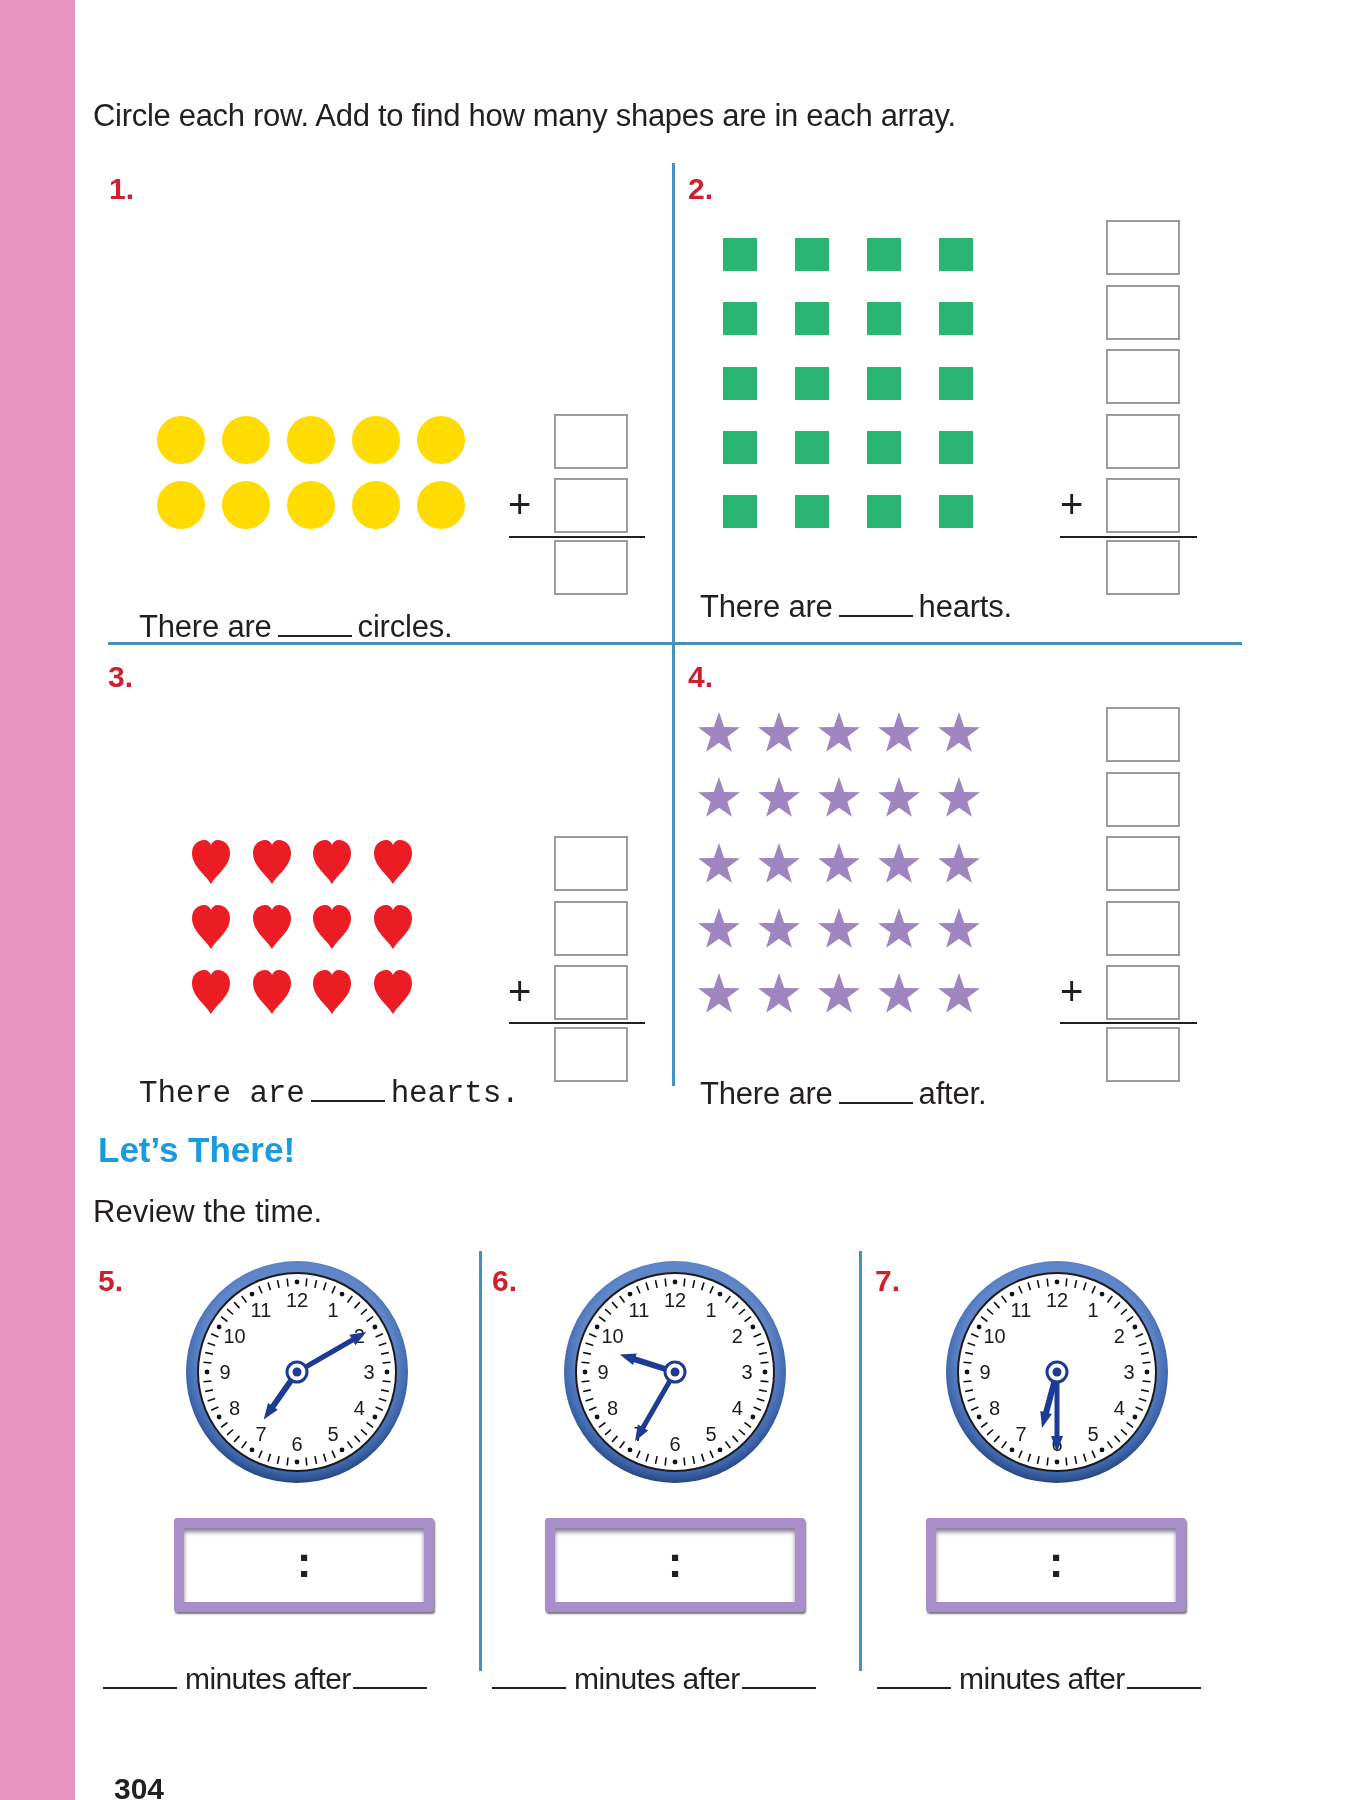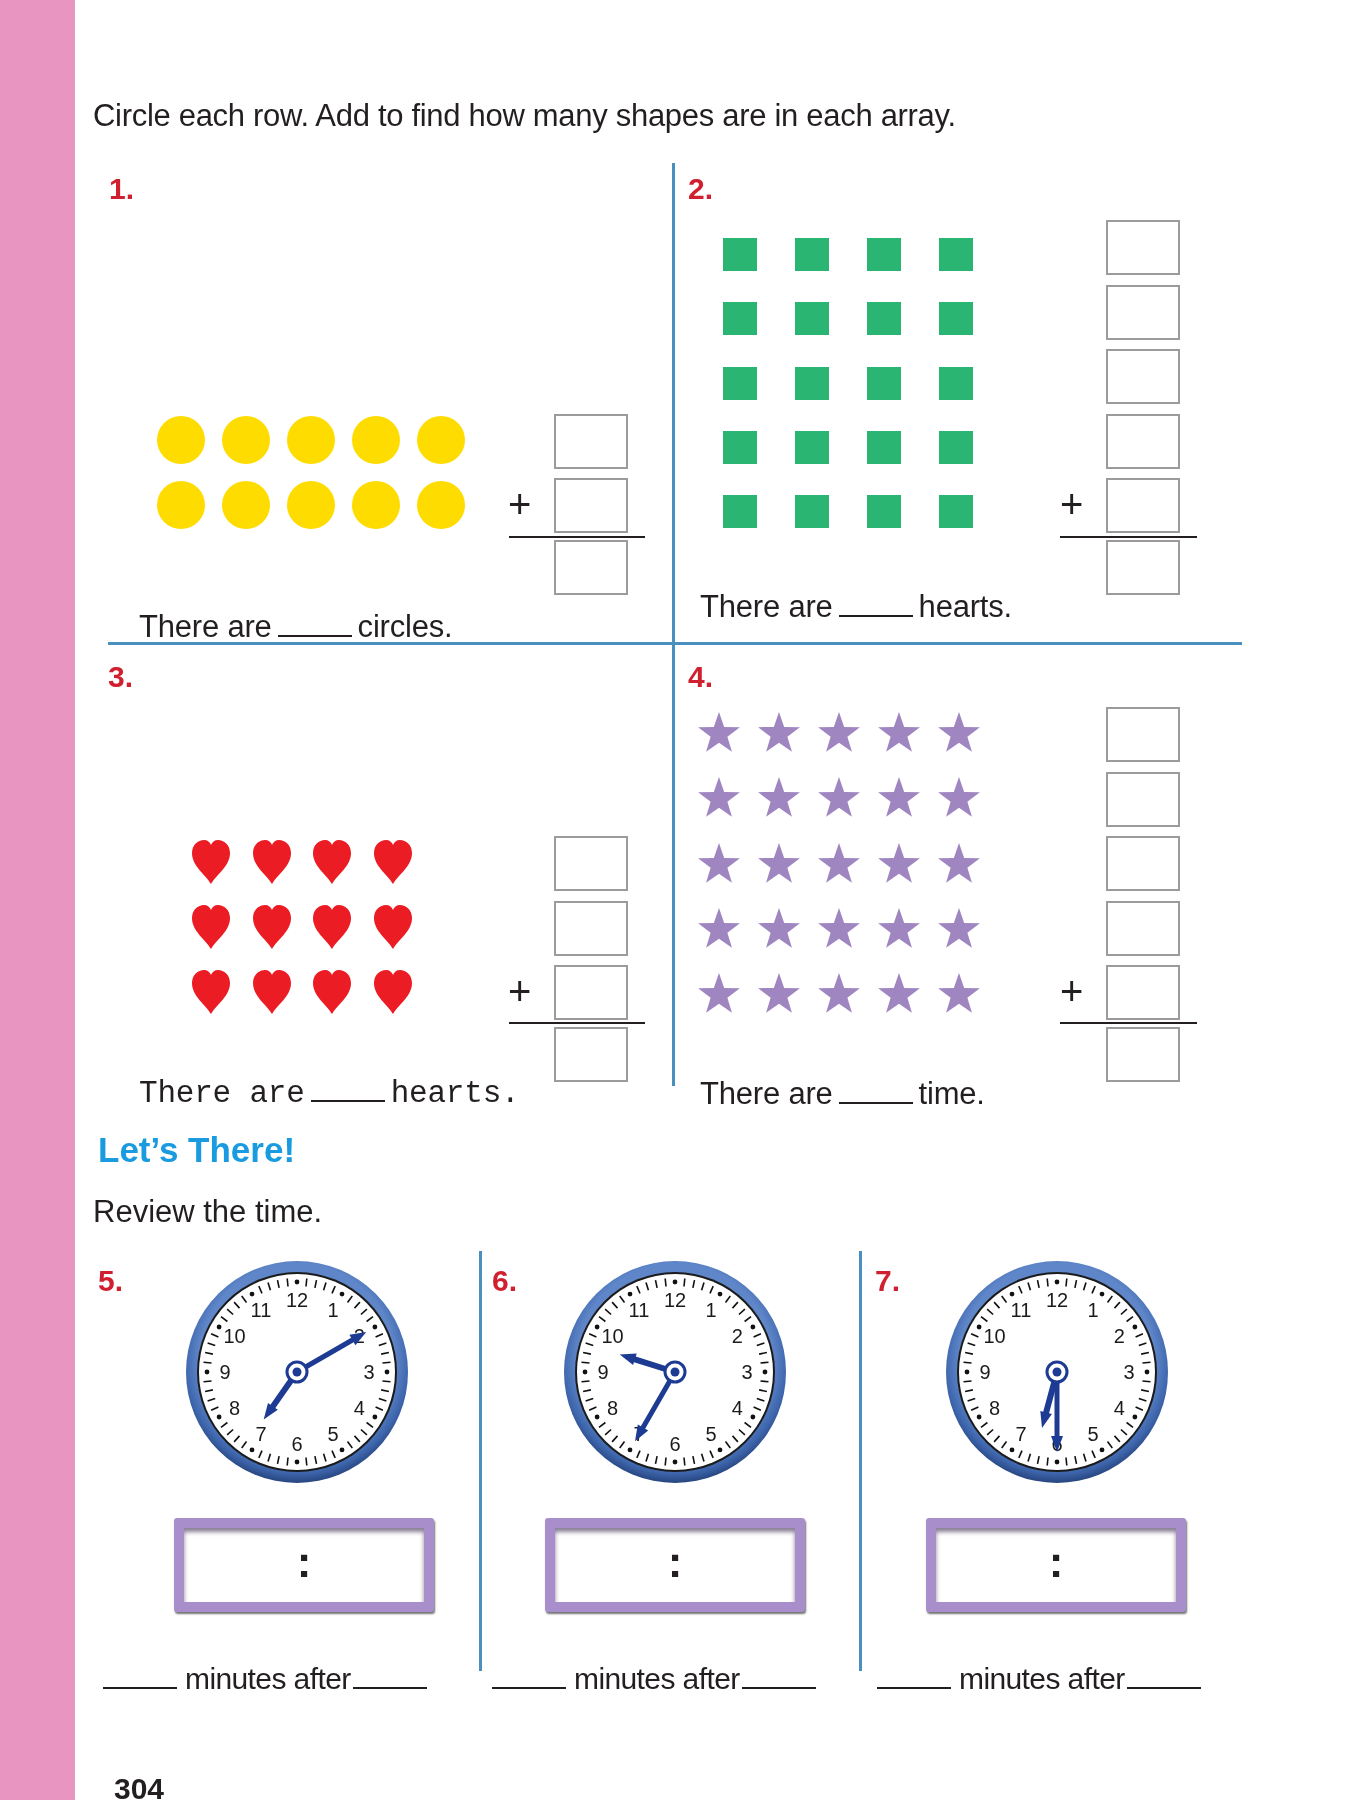--- a/index.html
+++ b/index.html
@@ -79,21 +79,21 @@
   </div>
 </section>
 
 <section>
   <div class="num" style="left:688px; top:660px;">4.</div>
   <div class="shape-grid" id="grid-stars"></div>
   <div class="plus" style="left:1060px; top:971px;">+</div>
   <div class="sumline" style="left:1060px; top:1022px; width:137px;"></div>
   <div id="boxes-4"></div>
   <div class="sentence" style="left:700px; top:1076px;">
-    <span>There are</span><span class="blank"></span><span>time.</span>
+    <span>There are</span><span class="blank"></span><span>after.</span>
   </div>
 </section>
 
 <div class="review">Let’s There!</div>
 <div class="write">Review the time.</div>
 
 <div class="vline" style="left:479px; top:1251px; height:420px;"></div>
 <div class="vline" style="left:859px; top:1251px; height:420px;"></div>
 
 <section>

